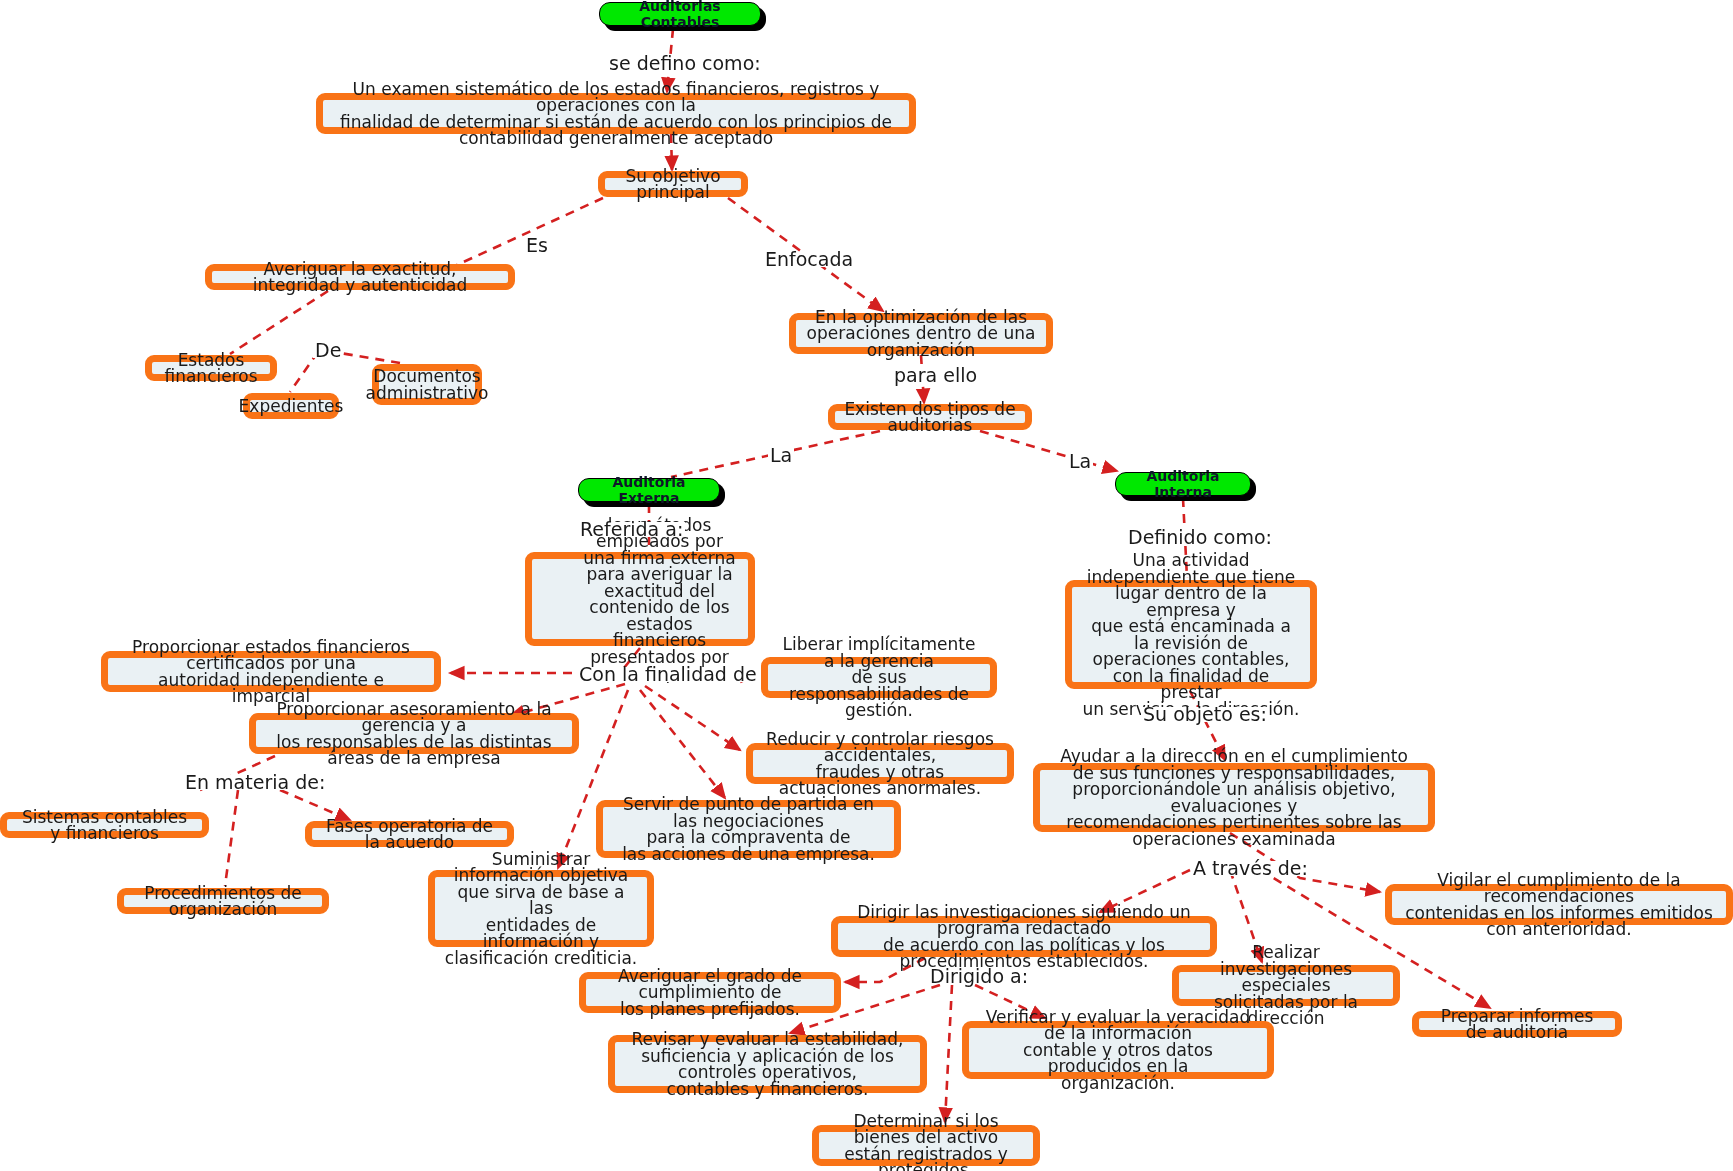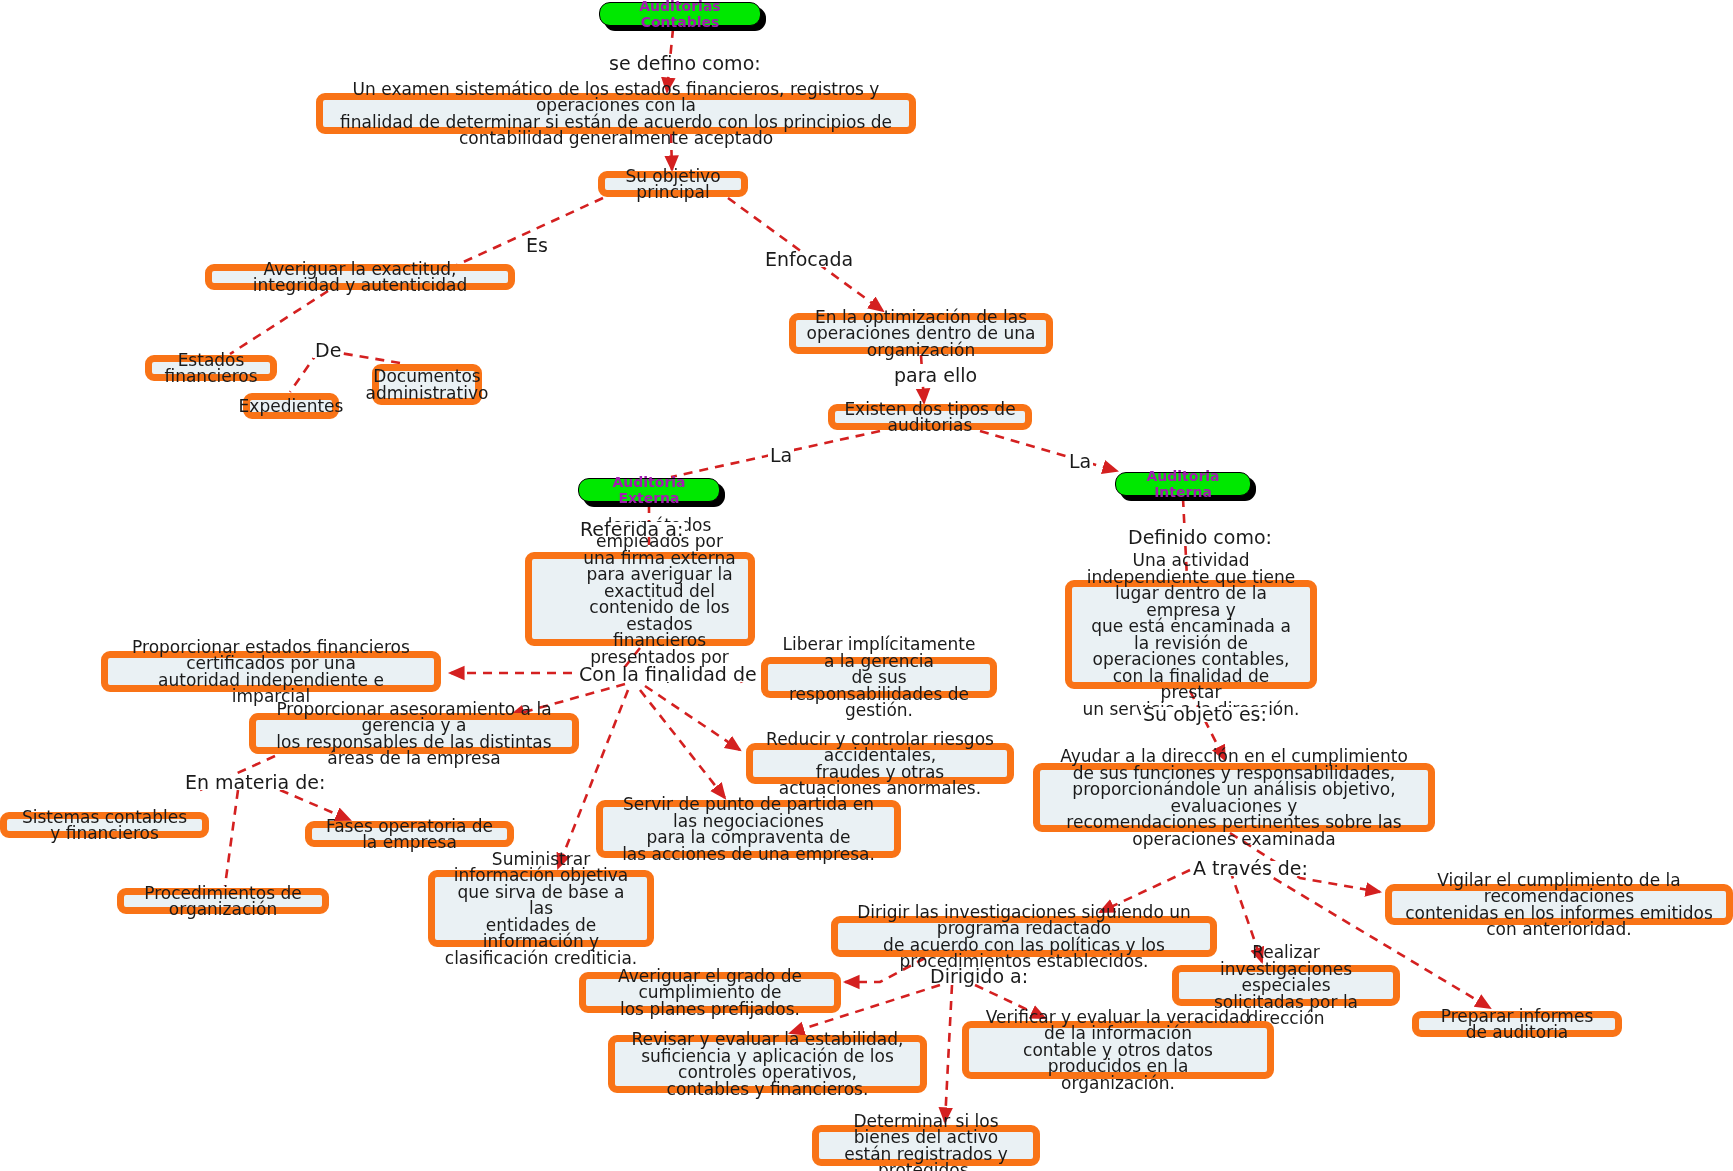--- a/index.html
+++ b/index.html
@@ -42,21 +42,21 @@
     padding: 4px 9px;
     white-space: pre-line;
     z-index: 5;
   }
   .node.green {
     background: #00e800;
     border: 1px solid #000000;
     border-radius: 11px;
     font-weight: bold;
     font-size: 14px;
-    color: #a21caf;
+    color: #0f172a;
     box-shadow: 5px 5px 0 0 #000000;
     padding: 3px 12px;
   }
   .edge-label {
     position: absolute;
     font-size: 19px;
     line-height: 15px;
     color: #1a1a1a;
     background: #ffffff;
     padding: 0 2px;
@@ -139,21 +139,21 @@
 de sus responsabilidades de gestión.</div>
       <div class="node" style="left: 249px; top: 713px; width: 330px; height: 41px;">Proporcionar asesoramiento a la gerencia y a
 los responsables de las distintas áreas de la empresa</div>
       <div class="node" style="left: 746px; top: 743px; width: 268px; height: 41px;">Reducir y controlar riesgos accidentales,
 fraudes y otras actuaciones anormales.</div>
       <div class="node" style="left: 1033px; top: 763px; width: 402px; height: 69px;">Ayudar a la dirección en el cumplimiento
 de sus funciones y responsabilidades,
 proporcionándole un análisis objetivo, evaluaciones y
 recomendaciones pertinentes sobre las operaciones examinada</div>
       <div class="node" style="left: 0px; top: 812px; width: 209px; height: 26px;">Sistemas contables y financieros</div>
-      <div class="node" style="left: 305px; top: 821px; width: 209px; height: 26px;">Fases operatoria de la empresa</div>
+      <div class="node" style="left: 305px; top: 821px; width: 209px; height: 26px;">Fases operatoria de la acuerdo</div>
       <div class="node" style="left: 596px; top: 800px; width: 305px; height: 58px;">Servir de punto de partida en las negociaciones
 para la compraventa de
 las acciones de una empresa.</div>
       <div class="node" style="left: 117px; top: 888px; width: 212px; height: 26px;">Procedimientos de organización</div>
       <div class="node" style="left: 428px; top: 870px; width: 226px; height: 77px;">Suministrar información objetiva
 que sirva de base a las
 entidades de información y
 clasificación crediticia.</div>
       <div class="node" style="left: 1385px; top: 884px; width: 348px; height: 41px;">Vigilar el cumplimiento de la recomendaciones
 contenidas en los informes emitidos con anterioridad.</div>

